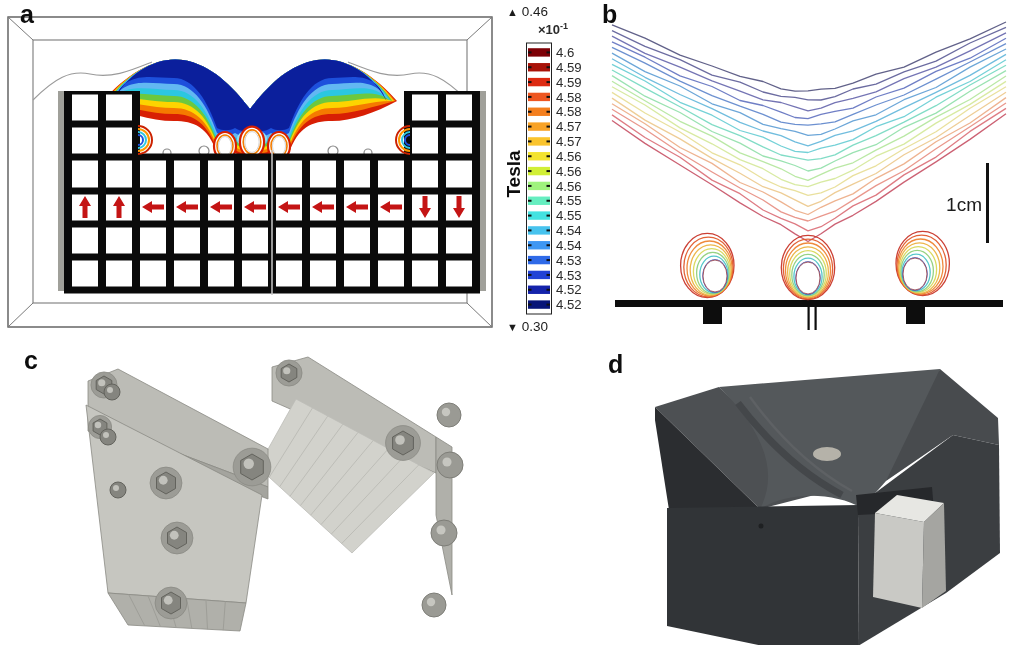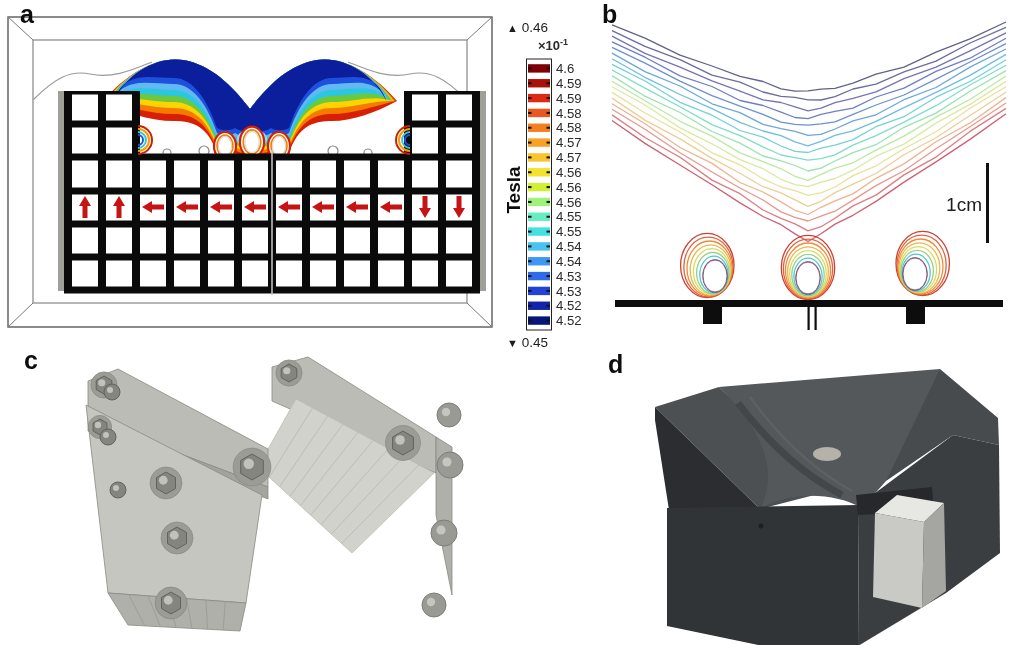--- a/index.html
+++ b/index.html
@@ -4,21 +4,21 @@
 <style>
   html,body{margin:0;padding:0;background:#ffffff;}
   .fig{position:relative;width:1024px;height:645px;background:#fff;
        font-family:"Liberation Sans",sans-serif;overflow:hidden;}
   .plabel{position:absolute;font-weight:bold;font-size:25px;color:#0d0d0d;line-height:1;}
   .panel-svg{position:absolute;}
   #svg-a{left:0;top:0;}
   #svg-b{left:600px;top:0;}
   #svg-c{left:0;top:345px;}
   #svg-d{left:512px;top:345px;}
-  .colorbar{position:absolute;left:500px;top:0;width:100px;height:345px;margin-top:16px;}
+  .colorbar{position:absolute;left:500px;top:0;width:100px;height:345px;}
   .cb-over{position:absolute;left:7px;top:4px;font-size:13.5px;color:#1c1c1c;white-space:nowrap;}
   .cb-under{position:absolute;left:7px;top:319px;font-size:13.5px;color:#1c1c1c;white-space:nowrap;}
   .cb-marker{font-size:11px;}
   .cb-mult{position:absolute;left:38px;top:21px;font-size:13px;color:#2b2b2b;font-weight:bold;}
   .cb-mult sup{font-size:9px;}
   .cb-title{position:absolute;left:-26px;top:163px;width:80px;text-align:center;
             transform:rotate(-90deg);font-weight:bold;font-size:19px;color:#0d0d0d;}
   #svg-cb{position:absolute;left:0;top:0;}
 </style>
 </head>
@@ -231,21 +231,21 @@
           <rect x="28" y="288.75000000000006" width="3.5" height="2" fill="#111"></rect>
           <rect x="46.5" y="288.75000000000006" width="3.5" height="2" fill="#111"></rect>
           <text x="56" y="294.3500000000001" font-size="13.2" fill="#2b2b2b">4.52</text>
           <rect x="28" y="300.3833333333334" width="22" height="8.4" fill="#071478"></rect>
           <rect x="28" y="303.58333333333337" width="3.5" height="2" fill="#111"></rect>
           <rect x="46.5" y="303.58333333333337" width="3.5" height="2" fill="#111"></rect>
           <text x="56" y="309.1833333333334" font-size="13.2" fill="#2b2b2b">4.52</text>
         </g>
       </svg>
     <div class="cb-title">Tesla</div>
-    <div class="cb-under"><span class="cb-marker">▼</span> <span>0.45</span></div>
+    <div class="cb-under"><span class="cb-marker">▼</span> <span>0.30</span></div>
   </div>
 
   <svg id="svg-b" class="panel-svg" width="424" height="345" viewBox="0 0 424 345">
       <g>
         <polyline points="12,24.9 45,38.1 80,55.2 112,66.0 140,76.4 163,81.5 181,88.8 195,91.1 208,90.8 221,89.1 235,88.3 253,83.2 276,74.1 304,67.1 336,52.1 370,38.8 406,22.0" fill="none" stroke="#50507c" stroke-width="1.3" stroke-linejoin="round" opacity="0.9"></polyline>
         <polyline points="12,30.6 45,46.4 80,59.6 112,75.2 140,82.1 163,92.0 181,96.3 195,97.4 208,99.9 221,100.0 235,96.6 253,89.0 276,84.1 304,71.9 336,61.1 370,43.0 406,27.4" fill="none" stroke="#5b5b96" stroke-width="1.3" stroke-linejoin="round" opacity="0.9"></polyline>
         <polyline points="12,36.2 45,53.4 80,67.1 112,80.8 140,91.2 163,99.9 181,102.5 195,106.9 208,110.9 221,108.2 235,102.6 253,98.3 276,91.9 304,78.7 336,67.1 370,50.8 406,32.8" fill="none" stroke="#6565ac" stroke-width="1.3" stroke-linejoin="round" opacity="0.9"></polyline>
         <polyline points="12,41.8 45,57.2 80,75.9 112,86.5 140,100.5 163,105.5 181,112.2 195,117.5 208,118.6 221,114.4 235,111.4 253,108.1 276,97.0 304,88.2 336,71.4 370,58.2 406,38.2" fill="none" stroke="#5f70bf" stroke-width="1.3" stroke-linejoin="round" opacity="0.9"></polyline>
         <polyline points="12,47.4 45,63.1 80,81.2 112,95.6 140,106.2 163,114.3 181,122.2 195,124.4 208,125.2 221,123.8 235,121.9 253,114.4 276,105.0 304,95.0 336,79.1 370,62.0 406,43.6" fill="none" stroke="#5c84cb" stroke-width="1.3" stroke-linejoin="round" opacity="0.9"></polyline>
         <polyline points="12,53.1 45,71.6 80,86.0 112,103.8 140,112.6 163,124.4 181,128.7 195,131.3 208,135.4 221,134.4 235,129.0 253,120.9 276,114.8 304,99.7 336,87.5 370,67.1 406,49.0" fill="none" stroke="#5c9cd4" stroke-width="1.3" stroke-linejoin="round" opacity="0.9"></polyline>

